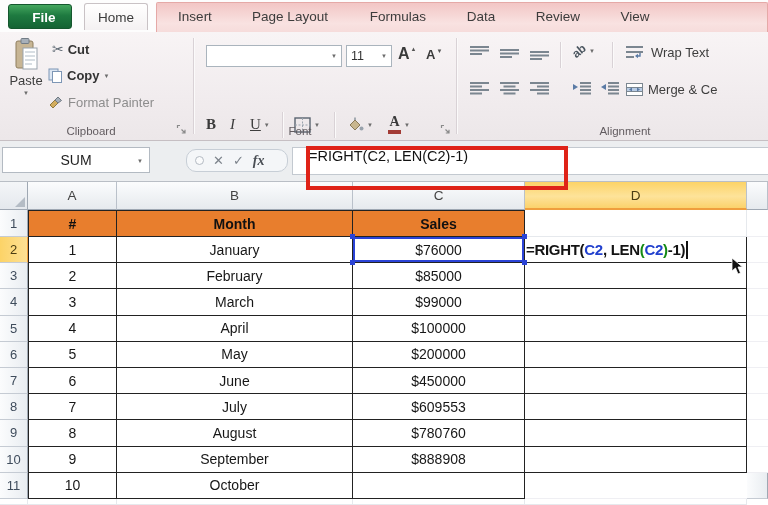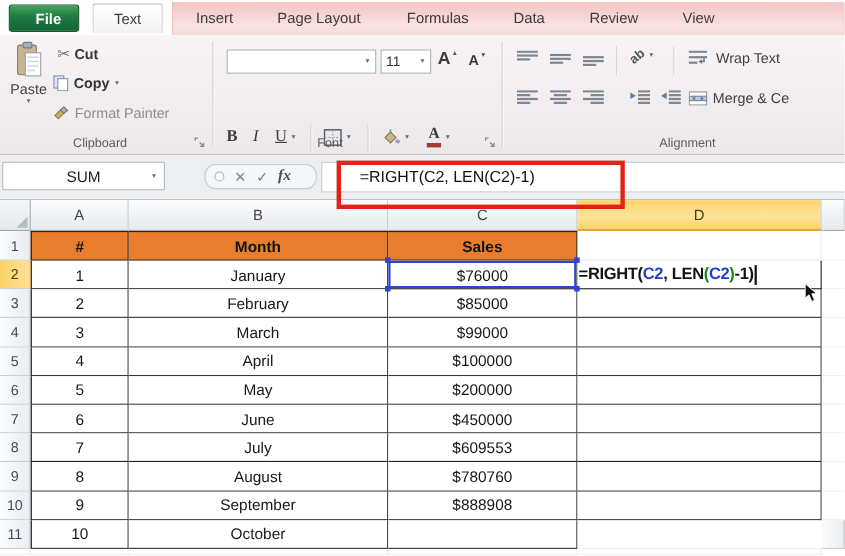--- a/index.html
+++ b/index.html
@@ -48,21 +48,21 @@
   #formulabar{position:absolute;left:0;top:141px;width:768px;height:41px;background:#eceef0;border-bottom:1px solid #b9bec5;}
   #namebox{position:absolute;left:2px;top:6px;width:148px;height:26px;background:#fff;border:1px solid #b3bac2;
     display:flex;align-items:center;justify-content:center;font-size:14px;color:#1f1f1f;}
   #namebox .dd{position:absolute;right:6px;top:10px;}
   #fbpill{position:absolute;left:186px;top:8px;width:102px;height:23px;background:#f4f6f8;border:1px solid #c7ced6;border-radius:10px;
     display:flex;align-items:center;gap:9px;padding:0 8px;}
   #fb-circle{width:9px;height:9px;border:1.5px solid #b3bac2;border-radius:50%;background:#fafbfc;}
   .fbglyph{font-size:13px;color:#7c838b;line-height:1;}
   #fx-btn{font-family:"Liberation Serif",serif;font-style:italic;font-weight:bold;font-size:14px;color:#4a4f55;}
   #formula-field{position:absolute;left:292px;top:6px;width:476px;height:28px;background:#fff;border:1px solid #c3c9d0;border-right:none;
-    display:flex;align-items:center;padding-left:34px;font-size:14.5px;color:#111;}
+    display:flex;padding-left:16px;font-size:14.5px;color:#111;}
 
   
   #redbox{position:absolute;left:306px;top:146px;width:262px;height:44px;border:4px solid #df2318;z-index:60;pointer-events:none;}
 
   
   #grid{position:absolute;left:0;top:182px;width:768px;height:323px;display:grid;
     grid-template-columns:28px 89px 236px 172px 222px 21px;
     grid-template-rows:28px 27px repeat(10,26.2px) 6px;background:#fff;}
   .corner{background:linear-gradient(#f4f6f8,#e4e8ed);border-right:1px solid #9fa8b3;border-bottom:1px solid #9fa8b3;position:relative;}
   .corner:after{content:"";position:absolute;right:2px;bottom:2px;border-left:10px solid transparent;border-bottom:10px solid #b4bcc5;}
@@ -87,21 +87,21 @@
   #cursor-arrow{position:absolute;left:731px;top:257px;z-index:70;}
 </style>
 </head>
 <body>
 
 <div id="app">
 
   <div id="tabbar">
     <div id="pinkstrip"></div>
     <div class="tab" id="tab-file">File</div>
-    <div class="tab" id="tab-home">Text</div>
+    <div class="tab" id="tab-home">Home</div>
     <div class="tab" id="tab-insert">Insert</div>
     <div class="tab" id="tab-pagelayout">Page Layout</div>
     <div class="tab" id="tab-formulas">Formulas</div>
     <div class="tab" id="tab-data">Data</div>
     <div class="tab" id="tab-review">Review</div>
     <div class="tab" id="tab-view">View</div>
   </div>
 
   <div id="ribbon">
 

